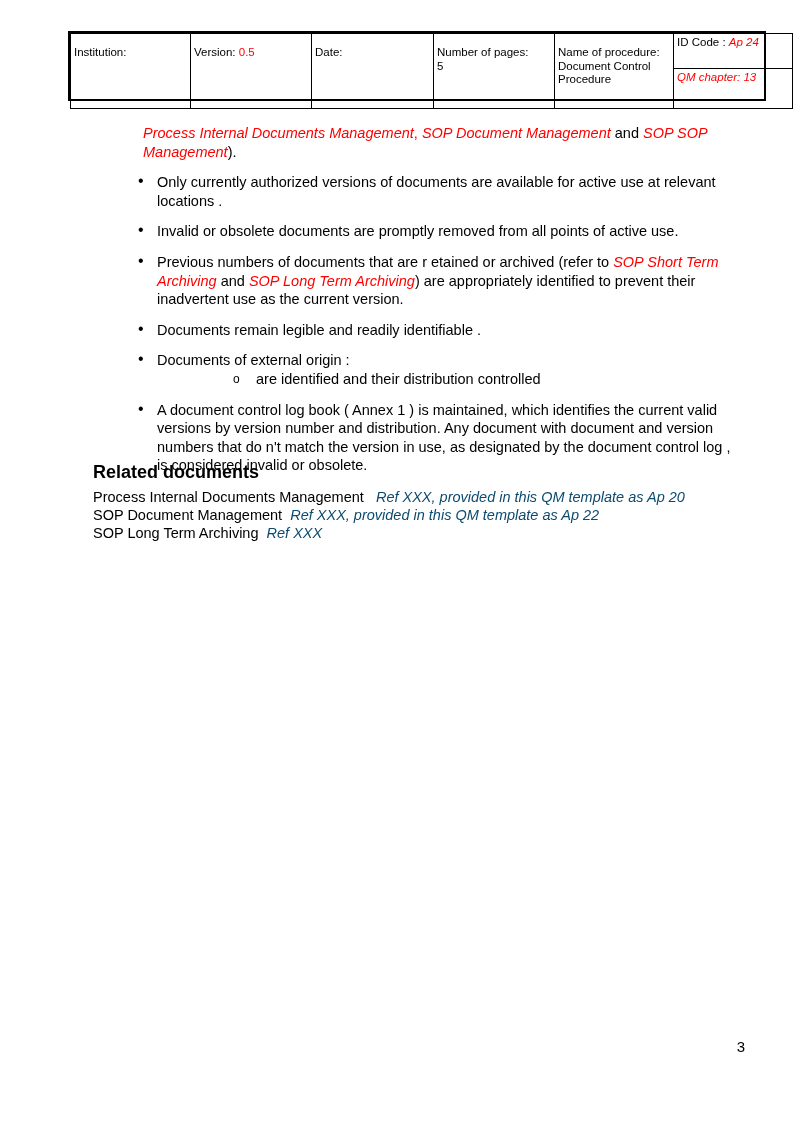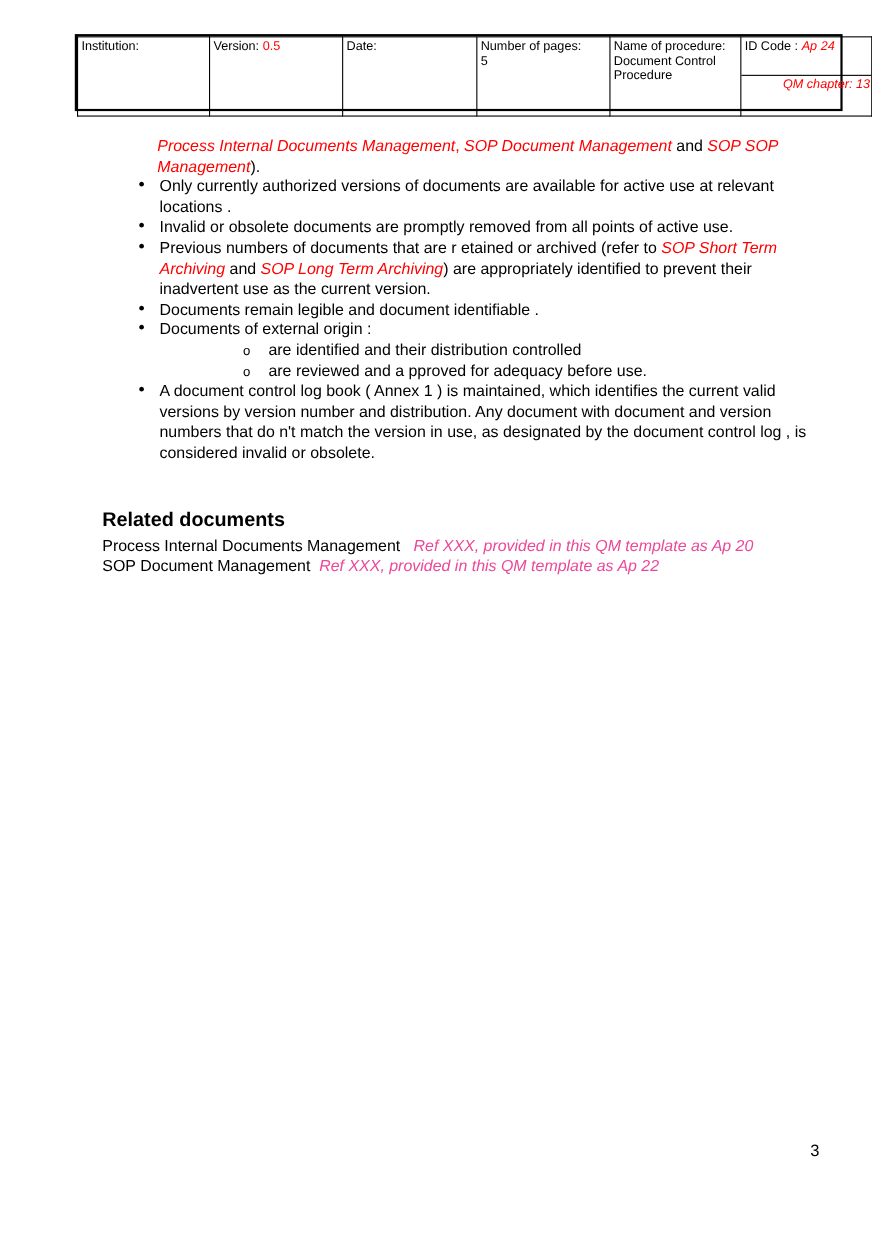--- a/index.html
+++ b/index.html
@@ -29,21 +29,21 @@
     position: absolute;
     left: 70px;
     top: 33px;
     width: 696px;
     border-collapse: collapse;
     table-layout: fixed;
   }
   .header-table td {
     border: 1px solid #000000;
     vertical-align: top;
-    padding: 2px 1px 2px 3px;
+    padding: 12px 1px 2px 3px;
     font-size: 11.5px;
     line-height: 13.5px;
     height: 60px;
   }
   .header-table td.idcol {
     padding: 0;
     height: auto;
     margin-top: 30px;
   }
   .idcol-inner {
@@ -55,21 +55,20 @@
     border: none;
     border-bottom: 1px solid #000000;
     height: 30px;
     padding: 2px 1px 2px 3px;
     font-size: 11.5px;
     line-height: 13.5px;
   }
   .idcol-inner tr:last-child td {
     border-bottom: none;
     height: 32px;
-    text-align: right;
   }
   .outer-border {
     position: absolute;
     left: 68px;
     top: 31px;
     width: 698px;
     height: 70px;
     border: 2px solid #000000;
     box-sizing: border-box;
     pointer-events: none;
@@ -93,21 +92,21 @@
   }
 
   ul.bullets {
     list-style: none;
     margin: 0;
     padding: 0;
   }
   ul.bullets > li {
     position: relative;
     padding-left: 52px;
-    margin: 0;
+    margin: 12px;
   }
   ul.bullets > li::before {
     content: "\2022";
     position: absolute;
     left: 33px;
     top: -1px;
     font-size: 16px;
     line-height: 18.6px;
   }
 
@@ -142,21 +141,21 @@
     font-weight: bold;
     line-height: 18px;
     margin: 0 0 7px 0;
   }
   .related-line {
     font-size: 14.5px;
     line-height: 18.2px;
     white-space: nowrap;
   }
   .related-line .ref {
-    color: #ec4899;
+    color: #0c4a6e;
     font-style: italic;
   }
 
   
   .page-number {
     position: absolute;
     right: 48px;
     top: 1038px;
     font-size: 15px;
     line-height: 17px;
@@ -225,32 +224,29 @@
 
       <li>
         <span>Invalid or obsolete documents are promptly removed from all points of    active use.</span>
       </li>
 
       <li>
         <span>Previous numbers of documents that are r   etained or archived  (refer to </span><span class="red-i">SOP Short Term Archiving</span><span> and </span><span class="red-i">SOP Long Term Archiving</span><span>) are appropriately  identified to prevent their inadvertent use   as the current version.</span>
       </li>
 
       <li>
-        <span>Documents remain legible and document identifiable  .</span>
+        <span>Documents remain legible and readily identifiable  .</span>
       </li>
 
       <li>
         <span>Documents of external origin  :</span>
         <ul class="subbullets">
           <li>
             <span>are identified and their distribution controlled</span>
           </li>
-          <li>
-            <span>are reviewed and a pproved for adequacy before use.</span>
-          </li>
         </ul>
       </li>
 
       <li>
         <span>A document control log book ( Annex 1 ) is maintained, which  identifies the current valid versions by  version number  and distribution.  Any document with   document  and version  numbers that do n't match the version   in use,  as designated by the document control log , is considered invalid or obsolete.</span>
       </li>
 
     </ul>
   </div>
 
@@ -258,19 +254,22 @@
     <div class="related-heading">Related documents</div>
 
     <div class="related-line">
       <span>Process Internal Documents Management</span>&nbsp;&nbsp;&nbsp;<span class="ref">Ref XXX, provided in this QM template as Ap 20</span>
     </div>
 
     <div class="related-line">
       <span>SOP Document Management</span>&nbsp;&nbsp;<span class="ref">Ref XXX, provided in this QM template as Ap 22</span>
     </div>
 
+    <div class="related-line">
+      <span>SOP Long Term Archiving</span>&nbsp;&nbsp;<span class="ref">Ref XXX</span>
+    </div>
 
 
   </div>
 
   <div class="page-number">3</div>
 
 </div>
 
 </body></html>

